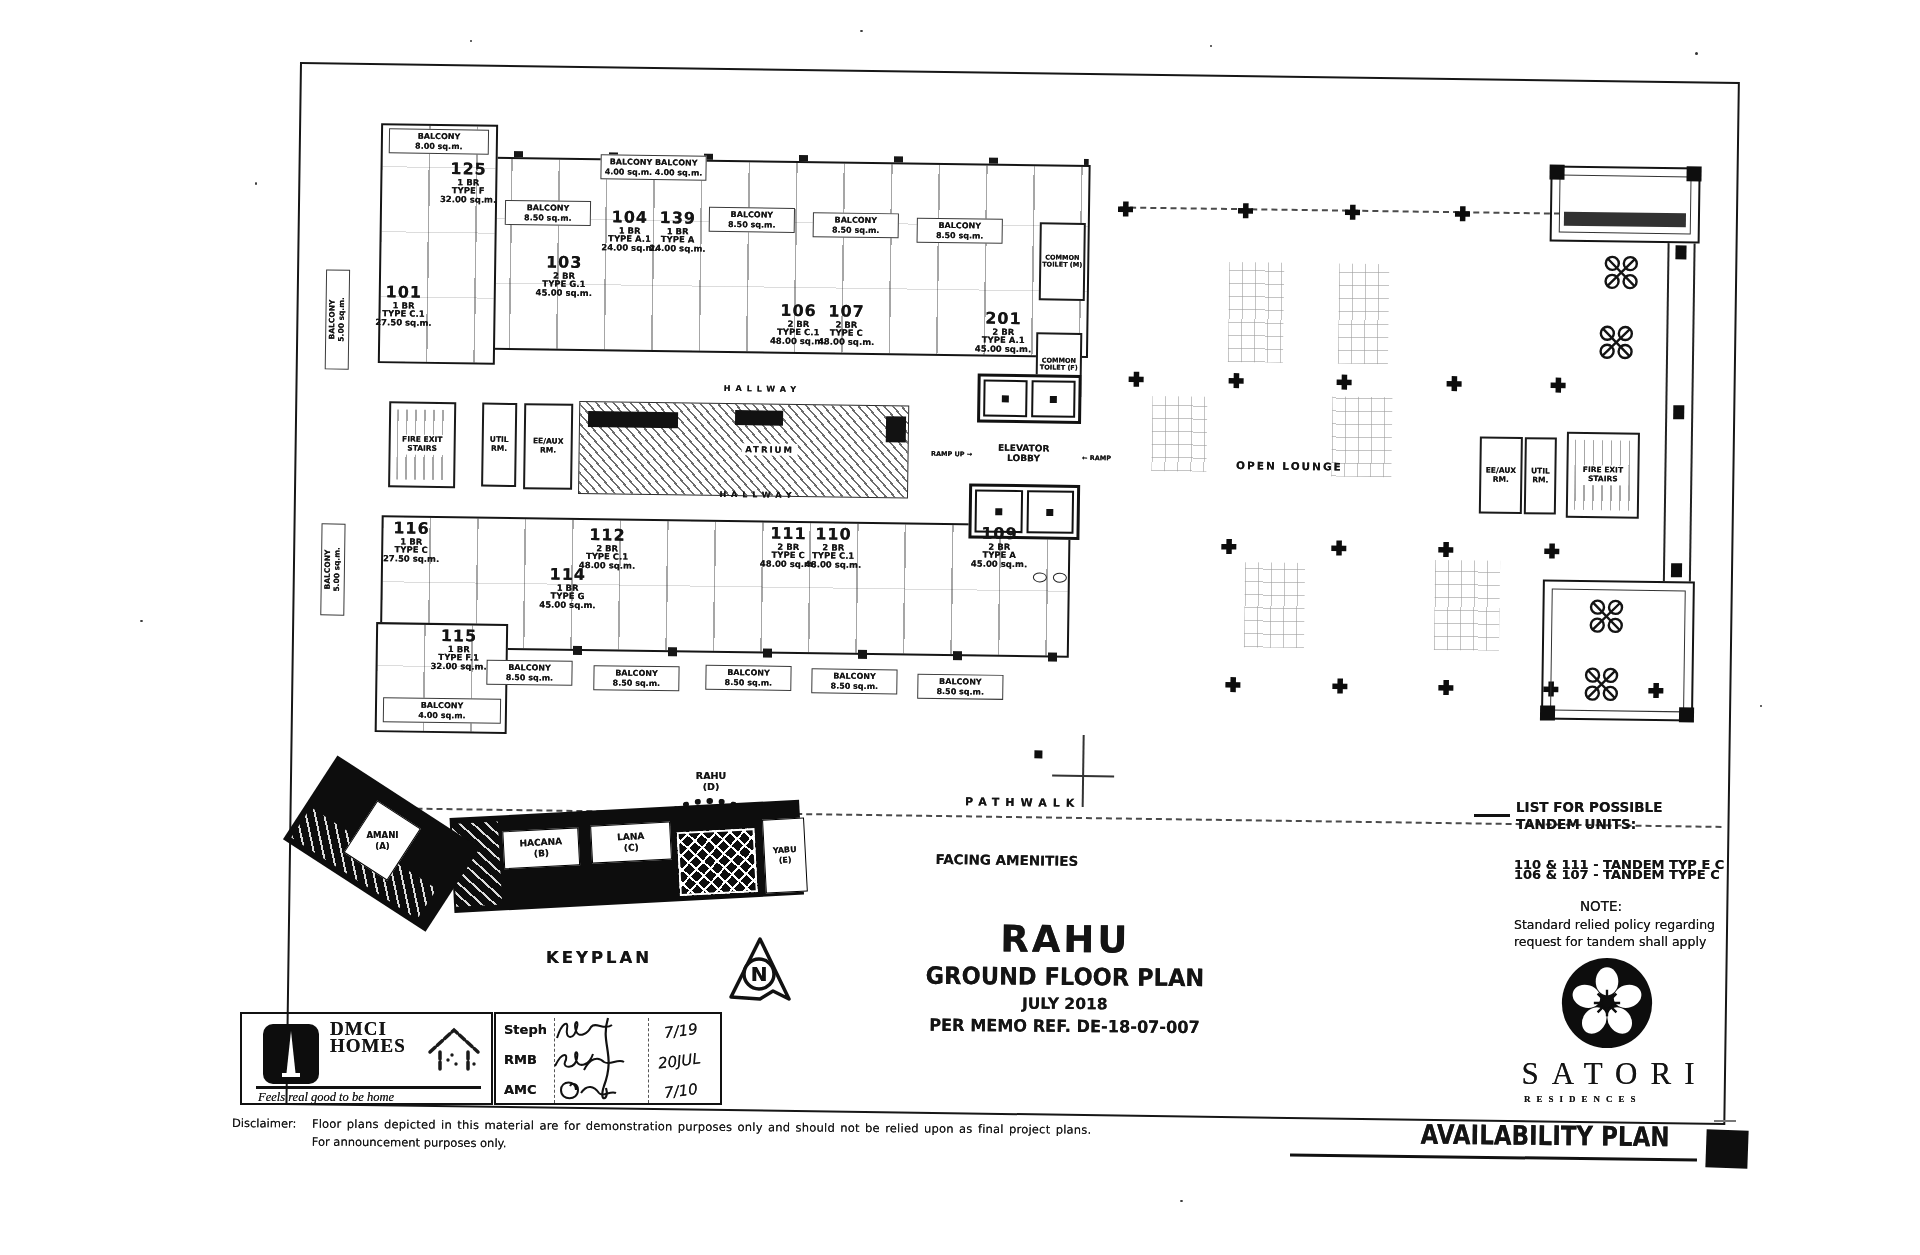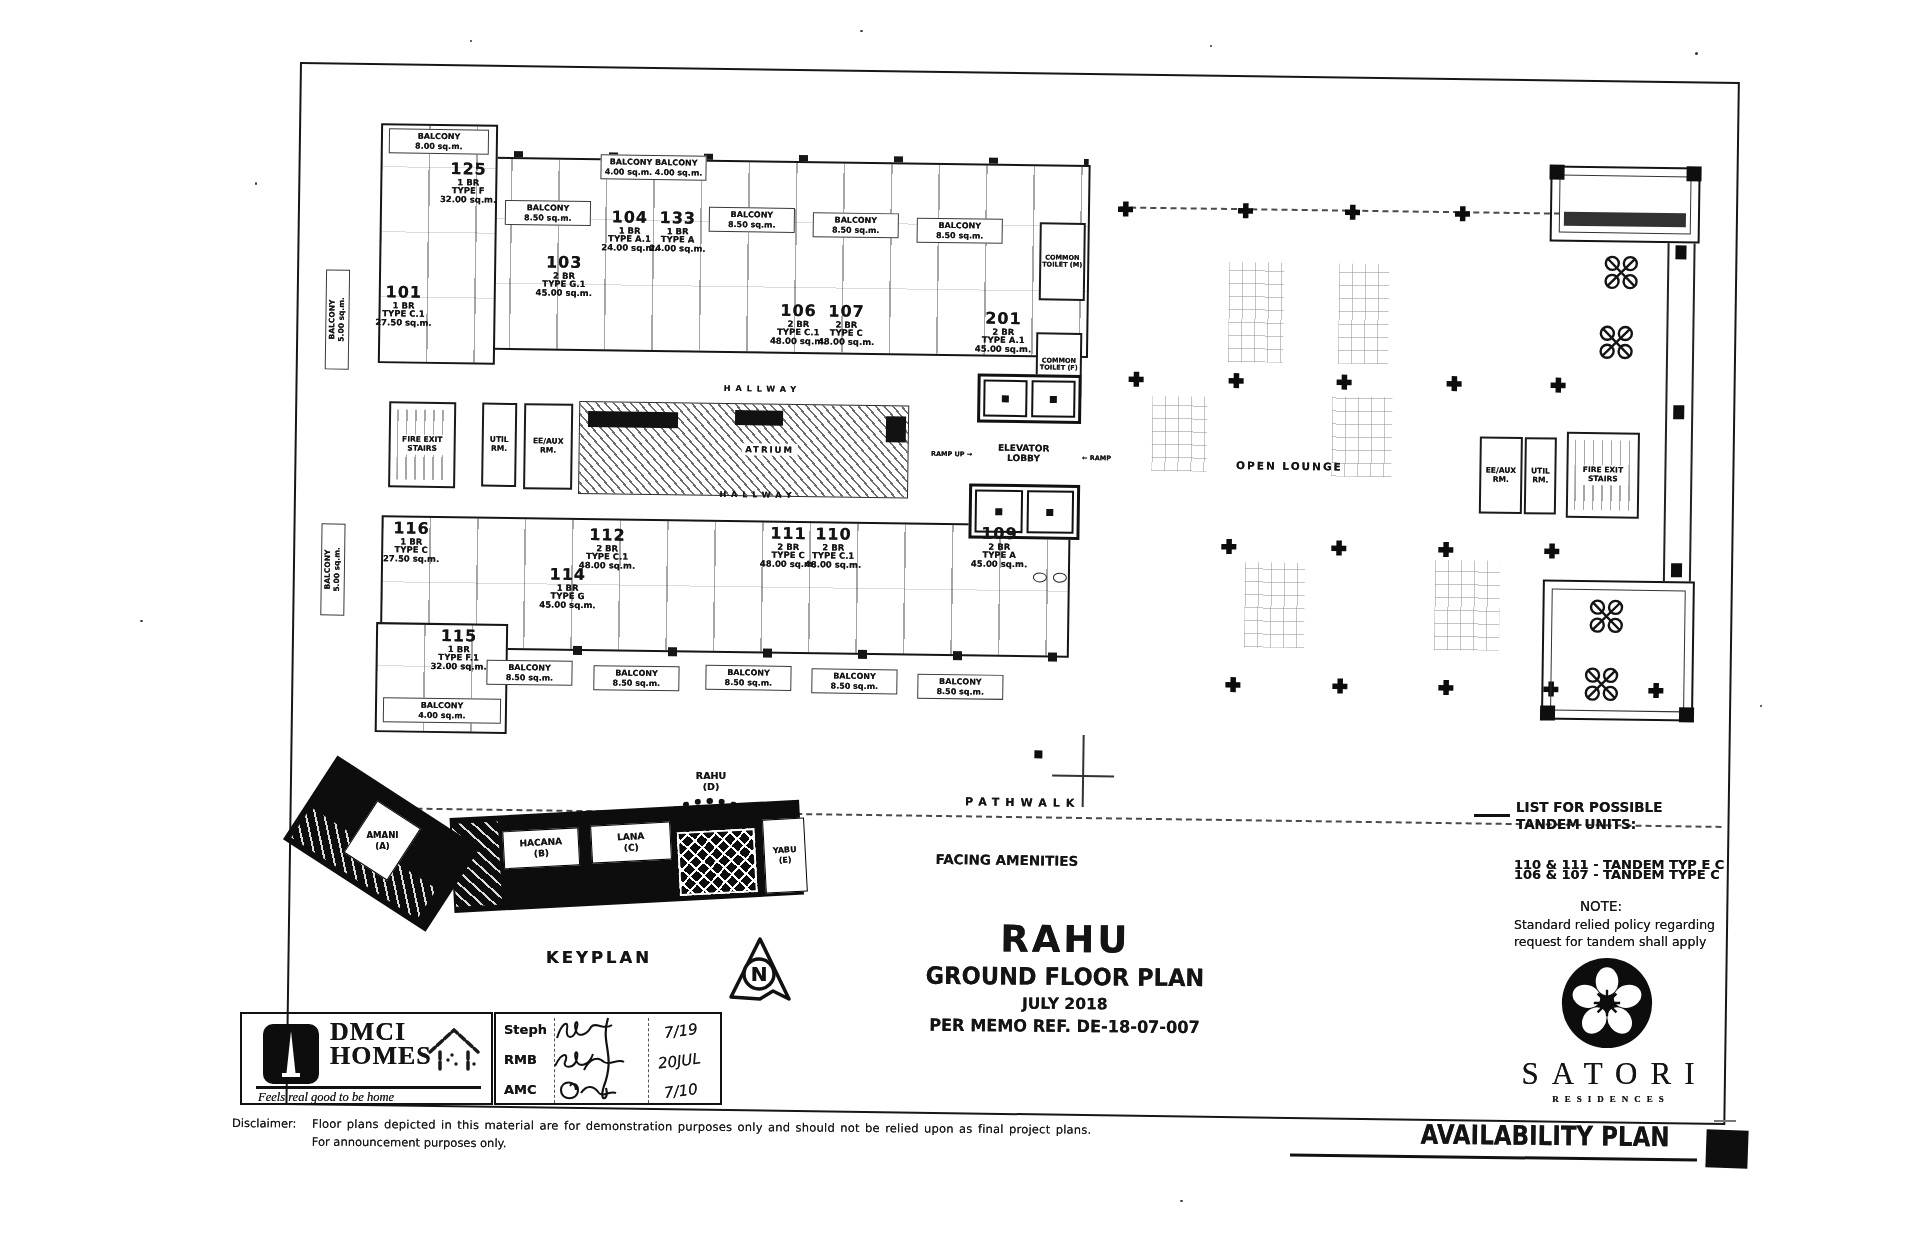--- a/index.html
+++ b/index.html
@@ -185,21 +185,21 @@
       <div class="ln">TYPE G.1</div>
         <div class="ln">45.00 sq.m.</div>
       </div>
     <div class="ulabel" style="left:300px; top:141px; width:60px;">
       <div class="num">104</div>
         <div class="ln">1 BR</div>
       <div class="ln">TYPE A.1</div>
         <div class="ln">24.00 sq.m.</div>
       </div>
     <div class="ulabel" style="left:348px; top:141px; width:60px;">
-      <div class="num">133</div>
+      <div class="num">139</div>
         <div class="ln">1 BR</div>
       <div class="ln">TYPE A</div>
         <div class="ln">24.00 sq.m.</div>
       </div>
     <div class="ulabel" style="left:470px; top:232px; width:60px;">
       <div class="num">106</div>
         <div class="ln">2 BR</div>
       <div class="ln">TYPE C.1</div>
         <div class="ln">48.00 sq.m.</div>
       </div>
@@ -443,29 +443,29 @@
       <ellipse cx="50" cy="27" rx="12" ry="15" transform="rotate(144,50,50)"></ellipse>
       <ellipse cx="50" cy="27" rx="12" ry="15" transform="rotate(216,50,50)"></ellipse>
       <ellipse cx="50" cy="27" rx="12" ry="15" transform="rotate(288,50,50)"></ellipse>
     </g>
     <g stroke="#0d0d0d" stroke-width="2.5">
       <path d="M50 36 V64 M36 50 H64 M40 40 L60 60 M60 40 L40 60"></path>
     </g>
     <circle cx="50" cy="50" r="5" fill="#0d0d0d"></circle>
   </svg>
   <div class="abs" style="left:1498px; top:1056px; width:220px; text-align:center; font-family:'Liberation Serif',serif; font-size:31px; letter-spacing:13px; text-indent:13px;">SATORI</div>
-  <div class="abs" style="left:1518px; top:1094px; width:180px; text-align:center; font-family:'Liberation Serif',serif; font-size:9px; font-weight:bold; letter-spacing:6px; text-indent:6px;">RESIDENCES</div>
+  <div class="abs" style="left:1518px; top:1094px; width:180px; font-family:'Liberation Serif',serif; font-size:9px; font-weight:bold; letter-spacing:6px; text-indent:6px;">RESIDENCES</div>
 
   <div class="boxed" style="left:240px; top:1012px; width:253px; height:93px;">
     <svg class="abs" style="left:20px; top:9px;" width="58" height="62">
       <rect x="1" y="1" width="56" height="60" rx="10" fill="#0d0d0d"></rect>
       <path d="M29 8 L33.5 50 L24.5 50 Z" fill="#fff"></path>
       <rect x="20" y="50" width="18" height="4" fill="#fff"></rect>
     </svg>
-    <div class="abs" style="left:88px; top:6px; font-family:'Liberation Serif',serif; font-weight:bold; font-size:26px; line-height:.92; letter-spacing:1px;">
+    <div class="abs" style="left:88px; top:6px; font-family:'Liberation Serif',serif; font-weight:bold; font-size:19px; line-height:.92; letter-spacing:1px;">
       <div>DMCI</div>
         <div>HOMES</div>
       </div>
     <svg class="abs" style="left:182px; top:6px;" width="60" height="56">
       <g stroke="#1a1a1a" fill="none" stroke-width="3.5" stroke-linecap="round" stroke-dasharray="7 3">
         <path d="M6 32 L30 10 L54 32"></path>
           <path d="M16 32 V50"></path>
           <path d="M44 32 V50"></path>
       </g>
       <g fill="#1a1a1a">

